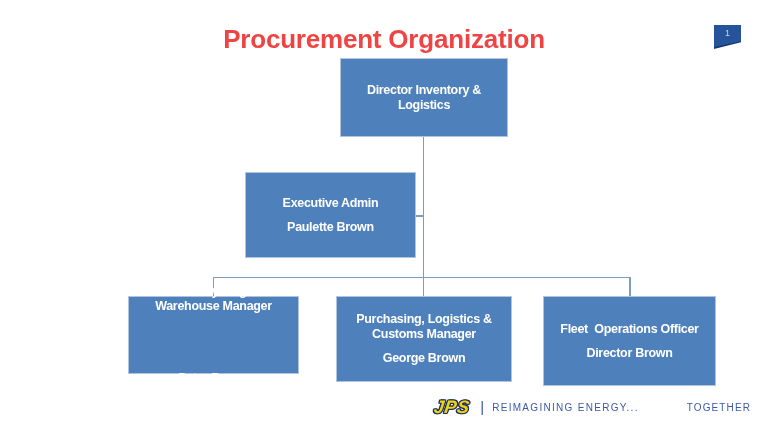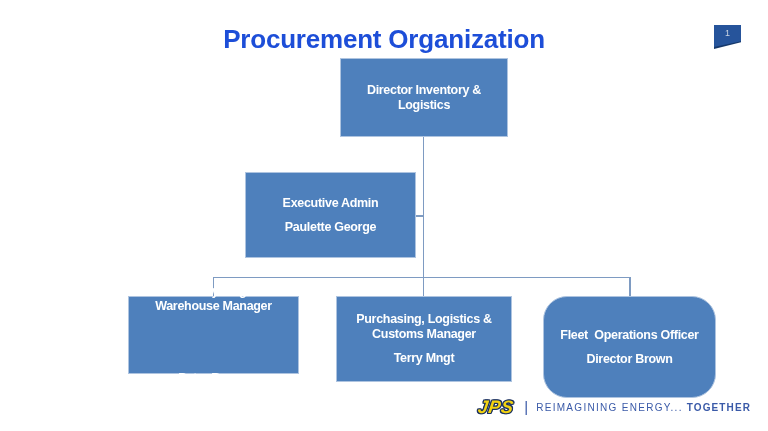--- a/index.html
+++ b/index.html
@@ -14,21 +14,21 @@
   }
   .slide-title {
     position: absolute;
     top: 24px;
     left: 0;
     width: 768px;
     text-align: center;
     font-size: 26px;
     font-weight: 700;
     letter-spacing: -0.2px;
-    color: #1d4ed8;
+    color: #ef4444;
   }
   
   .badge-back {
     position: absolute;
     left: 714px; top: 25px;
     width: 27px; height: 24px;
     background: #16386B;
     clip-path: polygon(0 0, 100% 0, 100% 72%, 0 100%);
   }
   .badge-front {
@@ -61,21 +61,21 @@
     line-height: 15px;
     letter-spacing: -0.3px;
     padding: 0 12px;
   }
   .node .role { white-space: pre-wrap; }
   .node .person { white-space: pre-wrap; margin-top: 9px; }
   .node-director   { left: 340px; top: 58px;  width: 168px; height: 79px; }
   .node-exec       { left: 232px; top: 172px; width: 171px; height: 86px; margin-left: 13px; }
   .node-inventory  { left: 128px; top: 296px; width: 171px; height: 78px; gap: 48px; }
   .node-purchasing { left: 336px; top: 296px; width: 176px; height: 86px; }
-  .node-fleet      { left: 543px; top: 296px; width: 173px; height: 102px; border-radius: 24px; }
+  .node-fleet      { left: 543px; top: 296px; width: 173px; height: 90px; }
   
   .line { position: absolute; background: #7E9BC2; }
   .v-main      { left: 422.5px; top: 137px;   width: 1.5px;  height: 159px; }
   .h-exec      { left: 403px;   top: 215px;   width: 20px;   height: 1.5px; }
   .h-span      { left: 212.5px; top: 276.5px; width: 418px;  height: 1.5px; }
   .v-stub-l    { left: 212.5px; top: 277px;   width: 1.5px;  height: 19px; }
   .v-stub-r    { left: 629px;   top: 277px;   width: 1.5px;  height: 19px; }
   
   .footer {
     position: absolute;
@@ -105,21 +105,21 @@
     color: #3A5AA8;
     margin-top: -2px;
   }
   .tagline {
     font-size: 10px;
     letter-spacing: 1.3px;
     color: #3A5AA8;
     font-weight: 400;
     white-space: pre;
   }
-  .tagline b { font-weight: 700; letter-spacing: 1.1px; }
+  .tagline b { font-weight: 400; letter-spacing: 1.1px; margin-left: 44px; }
 </style>
 </head>
 <body>
 
 <div class="slide">
 
   <div class="slide-title">Procurement Organization</div>
 
   <div class="badge-back"></div>
   <div class="badge-front">
@@ -131,31 +131,31 @@
   <div class="line h-span"></div>
   <div class="line v-stub-l"></div>
   <div class="line v-stub-r"></div>
 
   <div class="node node-director">
     <div class="role">Director Inventory &amp; Logistics</div>
   </div>
 
   <div class="node node-exec">
     <div class="role">Executive Admin</div>
-    <div class="person">Paulette George</div>
+    <div class="person">Paulette Brown</div>
   </div>
 
   <div class="node node-inventory">
     <div class="role">Inventory Mngt &amp; Warehouse Manager</div>
     <div class="person">Peter Brown</div>
   </div>
 
   <div class="node node-purchasing">
     <div class="role">Purchasing, Logistics &amp; Customs Manager</div>
-    <div class="person">Terry Mngt</div>
+    <div class="person">George Brown</div>
   </div>
 
   <div class="node node-fleet">
     <div class="role">Fleet  Operations Officer</div>
     <div class="person">Director Brown</div>
   </div>
 
   <div class="footer">
     <span class="jps-logo">JPS</span>
     <span class="footer-sep">|</span>

